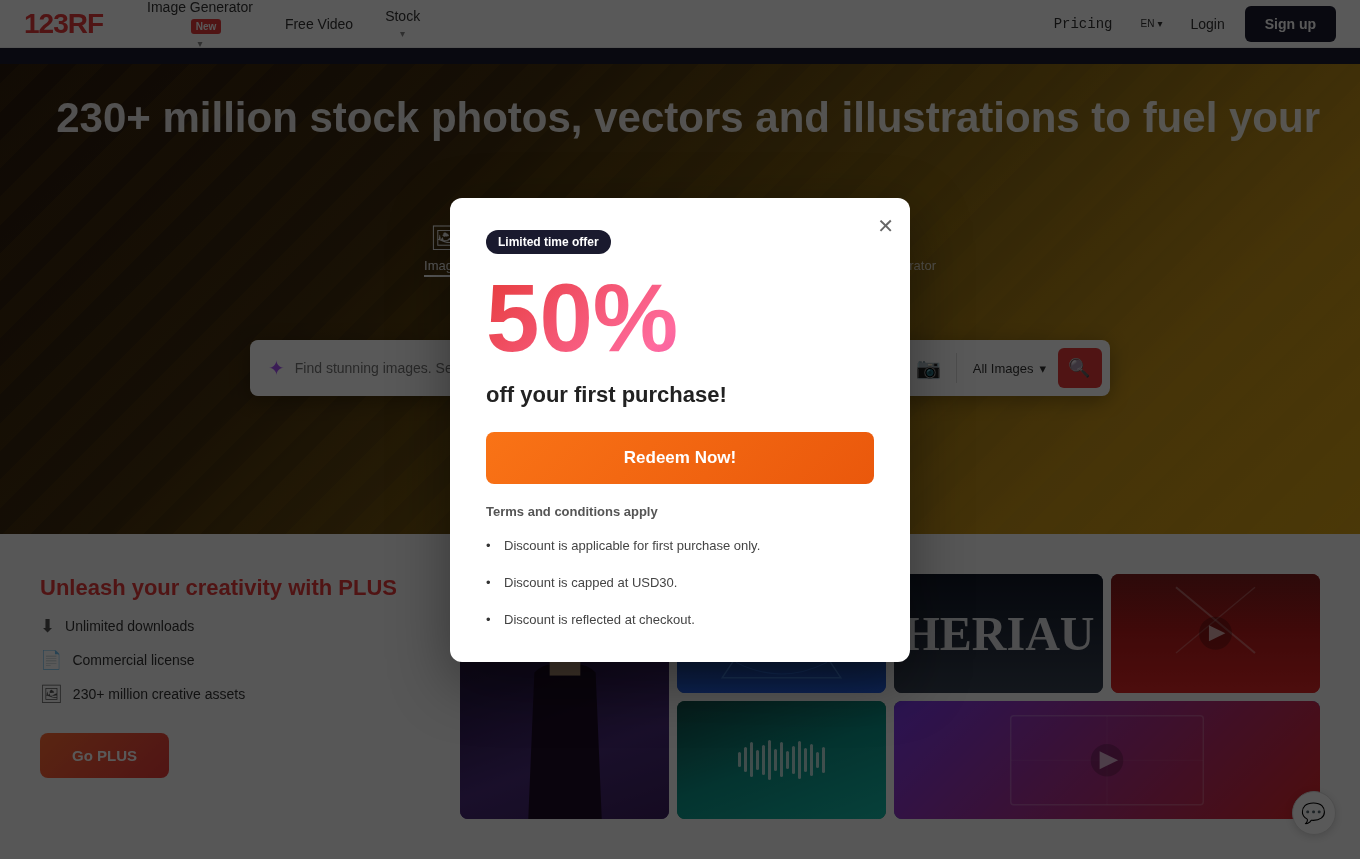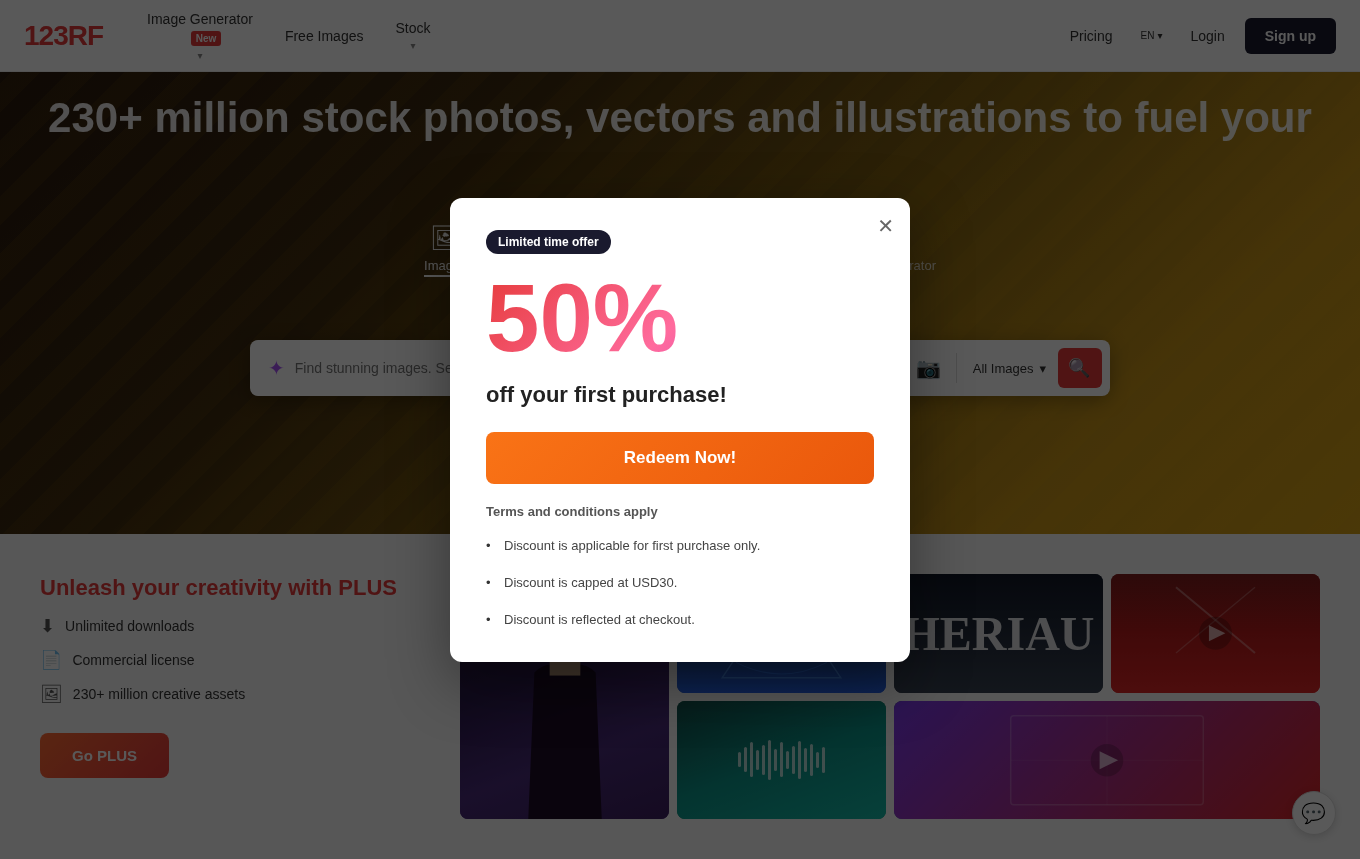--- a/index.html
+++ b/index.html
@@ -1,36 +1,36 @@
 <!DOCTYPE html>
 <html><head>
   <meta charset="utf-8">
   <style>
     * { margin: 0; padding: 0; box-sizing: border-box; }
     body { font-family: -apple-system, BlinkMacSystemFont, 'Segoe UI', sans-serif; width: 1360px; height: 859px; overflow: hidden; position: relative; background: #1a1a2e; }
 
     
     .navbar {
-      position: absolute; top: 0; left: 0; right: 0; height: 72px;
+      position: absolute; top: 0; left: 0; right: 0; height: 48px;
       background: #fff; display: flex; align-items: center; padding: 0 24px;
       z-index: 10; border-bottom: 1px solid #eee;
     }
     .nav-logo { font-size: 28px; font-weight: 900; color: #e63b3b; margin-right: 32px; letter-spacing: -1px; }
     .nav-links { display: flex; align-items: center; gap: 8px; }
     .nav-link {
       padding: 8px 12px; font-size: 14px; color: #333; cursor: pointer;
       display: flex; align-items: center; gap: 4px; border-radius: 4px; flex-direction: column;
     }
     .nav-badge {
       background: #e63b3b; color: #fff; font-size: 10px; font-weight: 700;
       padding: 2px 5px; border-radius: 3px; margin-left: 12px;
     }
     .nav-chevron { font-size: 10px; color: #888; }
     .nav-right { margin-left: auto; display: flex; align-items: center; gap: 8px; }
-    .nav-pricing { font-size: 14px; color: #333; padding: 8px 12px; cursor: pointer; }
+    .nav-pricing { font-size: 14px; color: #333; padding: 8px 12px; cursor: pointer; font-family: Liberation Mono, monospace; }
     .nav-lang { font-size: 10px; color: #333; padding: 8px 8px; cursor: pointer; display: flex; align-items: center; gap: 3px; }
     .nav-login { font-size: 14px; color: #333; padding: 8px 12px; cursor: pointer; }
     .nav-signup {
       background: #1a1a2e; color: #fff; font-size: 14px; font-weight: 600;
       padding: 10px 20px; border-radius: 6px; cursor: pointer; border: none;
     }
 
     
     .hero {
       position: absolute; top: 64px; left: 0; right: 0; height: 470px;
@@ -43,21 +43,21 @@
       background: repeating-linear-gradient(
         -45deg,
         transparent,
         transparent 20px,
         rgba(255,180,0,0.05) 20px,
         rgba(255,180,0,0.05) 40px
       );
     }
     .hero-title {
       position: absolute; top: 30px; left: 0; right: 0;
-      text-align: center; font-size: 42px; font-weight: 700;
+      text-align: right; font-size: 42px; font-weight: 700;
       color: rgba(255,255,255,0.9); z-index: 2; padding: 0 40px;
     }
 
     
     .category-bar {
       position: absolute; top: 224px; left: 0; right: 0;
       display: flex; justify-content: center; gap: 40px;
       z-index: 3; padding: 0 20px;
     }
     .cat-item {
@@ -221,21 +221,21 @@
 
 <nav class="navbar">
   <div class="nav-logo">123RF</div>
   <div class="nav-links">
     <div class="nav-link">
       <span>Image Generator</span>
       <span class="nav-badge">New</span>
       <span class="nav-chevron">▾</span>
     </div>
     <div class="nav-link">
-      <span>Free Images</span>
+      <span>Free Video</span>
     </div>
     <div class="nav-link">
       <span>Stock</span>
       <span class="nav-chevron">▾</span>
     </div>
   </div>
   <div class="nav-right">
     <span class="nav-pricing">Pricing</span>
     <span class="nav-lang">
       <span>EN</span>

